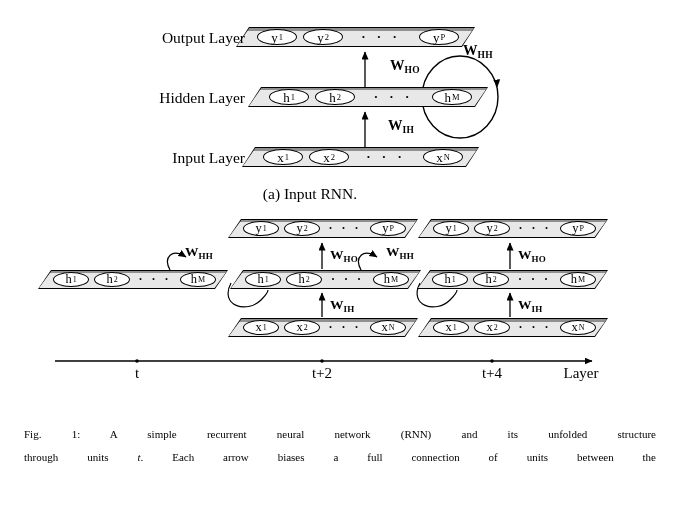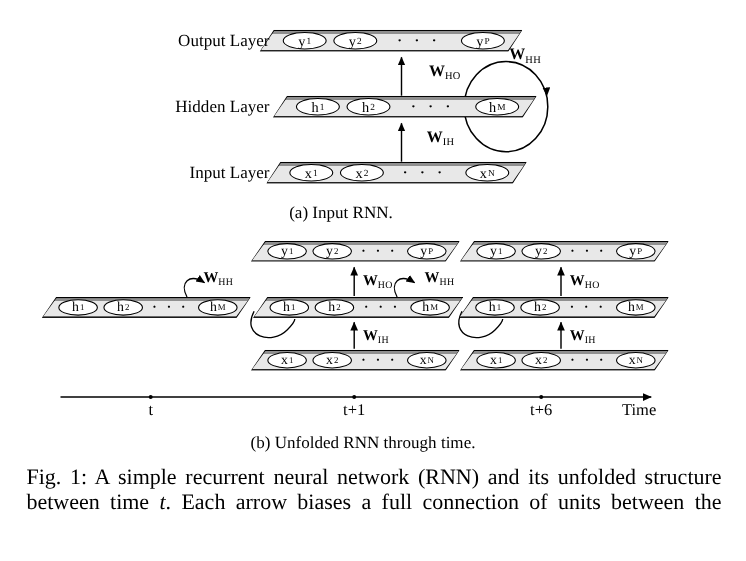--- a/index.html
+++ b/index.html
@@ -31,30 +31,30 @@
   .pb .units { padding:0 12px 0 15px; gap:5px; }
   .pb .ell  { min-width:36px; height:15px; font-size:12.5px; }
   .pb .ell sub { font-size:8px; }
   .pb .dots { font-size:12px; letter-spacing:3px; }
 
   
   .layer-label { position:absolute; z-index:3; width:155px; text-align:right;
     font-size:15.5px; line-height:19px; }
   .wlabel { position:absolute; z-index:4; font-weight:bold; white-space:nowrap;
     font-size:14.5px; line-height:1; }
-  .wlabel sub { font-size:9.5px; font-weight:normal; vertical-align:-3px;
+  .wlabel sub { font-size:9.5px; font-weight:bold; vertical-align:-3px;
     letter-spacing:0.3px; }
   .wlabel.sm { font-size:13.5px; }
   .wlabel.sm sub { font-size:9px; }
   .tick-label { position:absolute; z-index:3; font-size:15px; text-align:center;
     line-height:1; }
   .subcap { position:absolute; z-index:3; width:400px; text-align:center;
     font-size:15.5px; line-height:1.1; }
   .figcap { position:absolute; left:24px; top:423px; width:632px; z-index:3;
-    font-size:20px; line-height:22.5px; }
+    font-size:11px; line-height:22.5px; }
   .figcap .just { text-align:justify; text-align-last:justify; }
   .it { font-style:italic; }
 </style>
 </head>
 <body>
 
 <div class="stage">
 
   <svg class="overlay" width="678" height="510" viewBox="0 0 678 510">
     <defs>
@@ -285,24 +285,23 @@
   </div>
 
   <span class="wlabel sm" style="left:185px;top:245px"><span>W</span><sub>HH</sub></span>
   <span class="wlabel sm" style="left:386px;top:245px"><span>W</span><sub>HH</sub></span>
   <span class="wlabel sm" style="left:330px;top:248px"><span>W</span><sub>HO</sub></span>
   <span class="wlabel sm" style="left:330px;top:298px"><span>W</span><sub>IH</sub></span>
   <span class="wlabel sm" style="left:518px;top:248px"><span>W</span><sub>HO</sub></span>
   <span class="wlabel sm" style="left:518px;top:298px"><span>W</span><sub>IH</sub></span>
 
   <div class="tick-label" style="left:122px;top:366px;width:30px">t</div>
-  <div class="tick-label" style="left:302px;top:366px;width:40px">t+1</div>
-  <div class="tick-label" style="left:472px;top:366px;width:40px">t+6</div>
-  <div class="tick-label" style="left:553px;top:366px;width:56px">Time</div>
-
-  <div class="subcap" style="left:130px;top:394px">(b) Unfolded RNN through time.</div>
+  <div class="tick-label" style="left:302px;top:366px;width:40px">t+2</div>
+  <div class="tick-label" style="left:472px;top:366px;width:40px">t+4</div>
+  <div class="tick-label" style="left:553px;top:366px;width:56px">Layer</div>
+
 
   <div class="figcap">
     <div class="just"><span>Fig. 1: A simple recurrent neural network (RNN) and its unfolded structure</span></div>
-    <div class="just"><span>between time </span><span class="it">t</span><span>. Each arrow biases a full connection of units between the</span></div>
+    <div class="just"><span>through units </span><span class="it">t</span><span>. Each arrow biases a full connection of units between the</span></div>
   </div>
 
 </div>
 
 </body></html>

